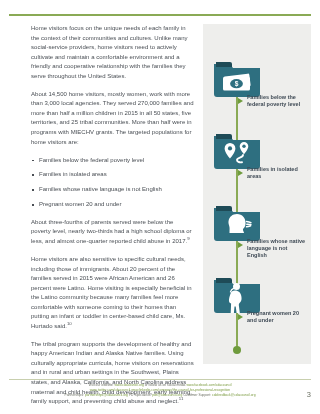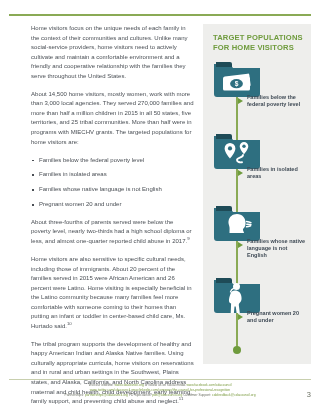--- a/index.html
+++ b/index.html
@@ -209,21 +209,20 @@
       </ul>
 
       <p><span>About three-fourths of parents served were below the poverty level, nearly two-thirds had a high school diploma or less, and almost one-quarter reported child abuse in 2017.</span><sup>9</sup></p>
       <p><span>Home visitors are also sensitive to specific cultural needs, including those of immigrants. About 20 percent of the families served in 2015 were African American and 26 percent were Latino. Home visiting is especially beneficial in the Latino community because many families feel more comfortable with someone coming to their homes than putting an infant or toddler in center-based child care, Ms. Hurtado said.</span><sup>10</sup></p>
       <p><span>The tribal program supports the development of healthy and happy American Indian and Alaska Native families. Using culturally appropriate curricula, home visitors on reservations and in rural and urban settings in the Southwest, Plains states, and Alaska, California, and North Carolina address maternal and child health, child development, early learning, family support, and preventing child abuse and neglect.</span><sup>11</sup></p>
 
     </div>
 
     <div class="panel">
 
-      <div class="panel-title">TARGET POPULATIONS FOR HOME VISITORS</div>
 
       <div class="spine"></div>
       <div class="spine-dot"></div>
 
       <div class="node" style="top:34px;">
         <div class="folder">
           <svg viewBox="0 0 46 40" width="46" height="40">
             <path d="M0 6 h16 l3 4 h27 v26 a3 3 0 0 1 -3 3 H3 a3 3 0 0 1 -3 -3 Z" fill="#2e6f80"></path>
             <path d="M2 4 h14 a2 2 0 0 1 2 2 v3 H2 Z" fill="#1e4b57"></path>
             <g transform="translate(8,13)">

